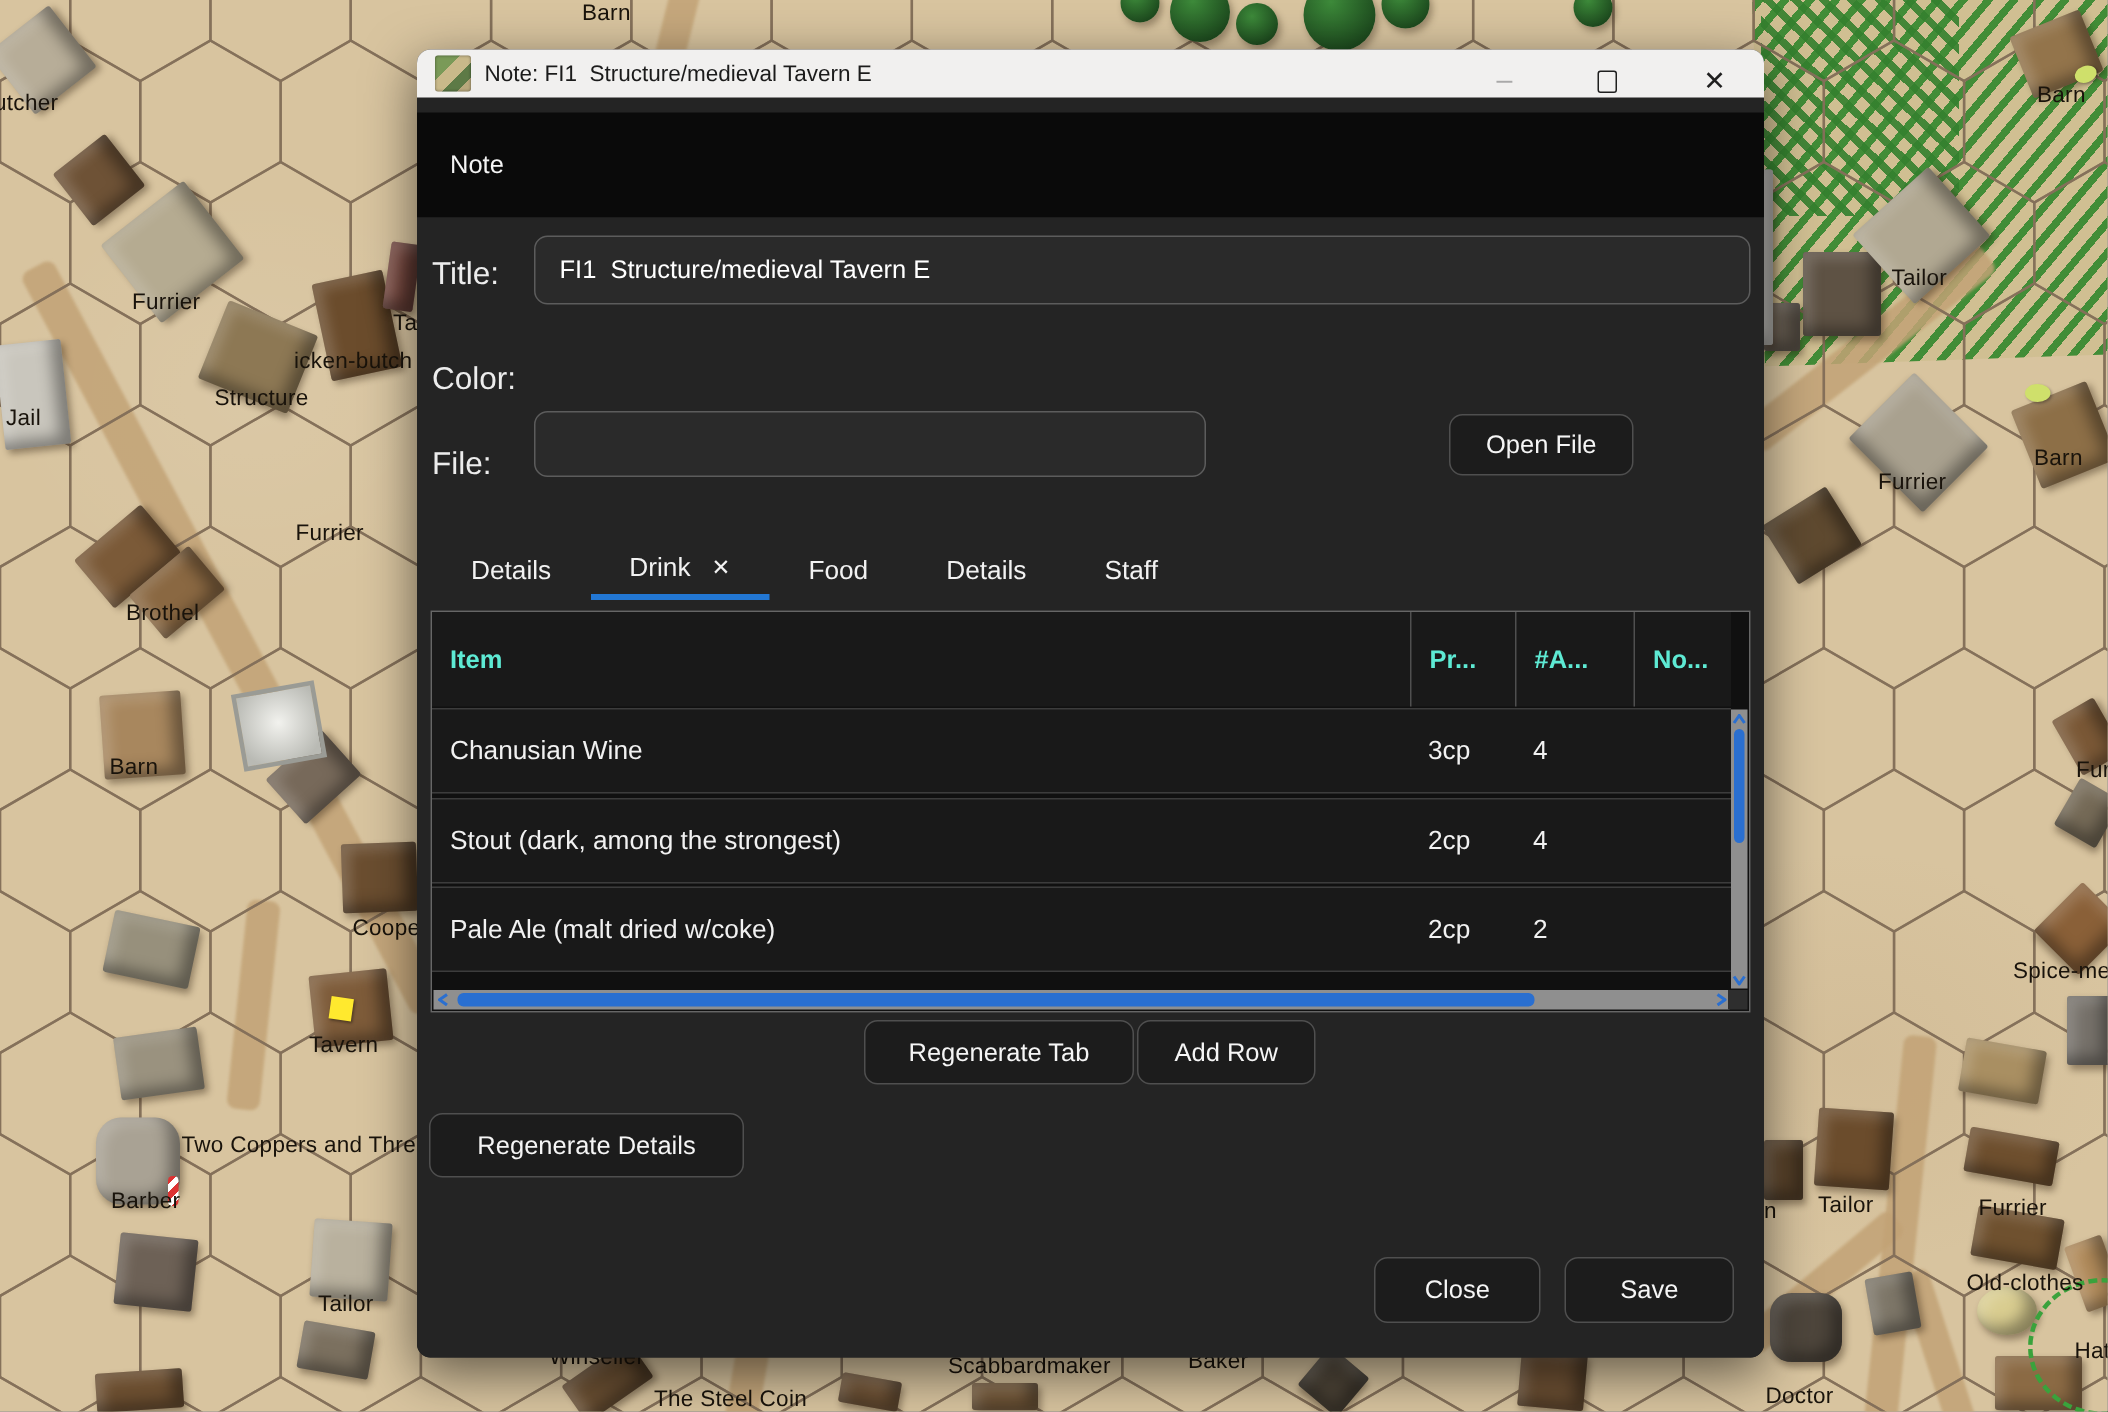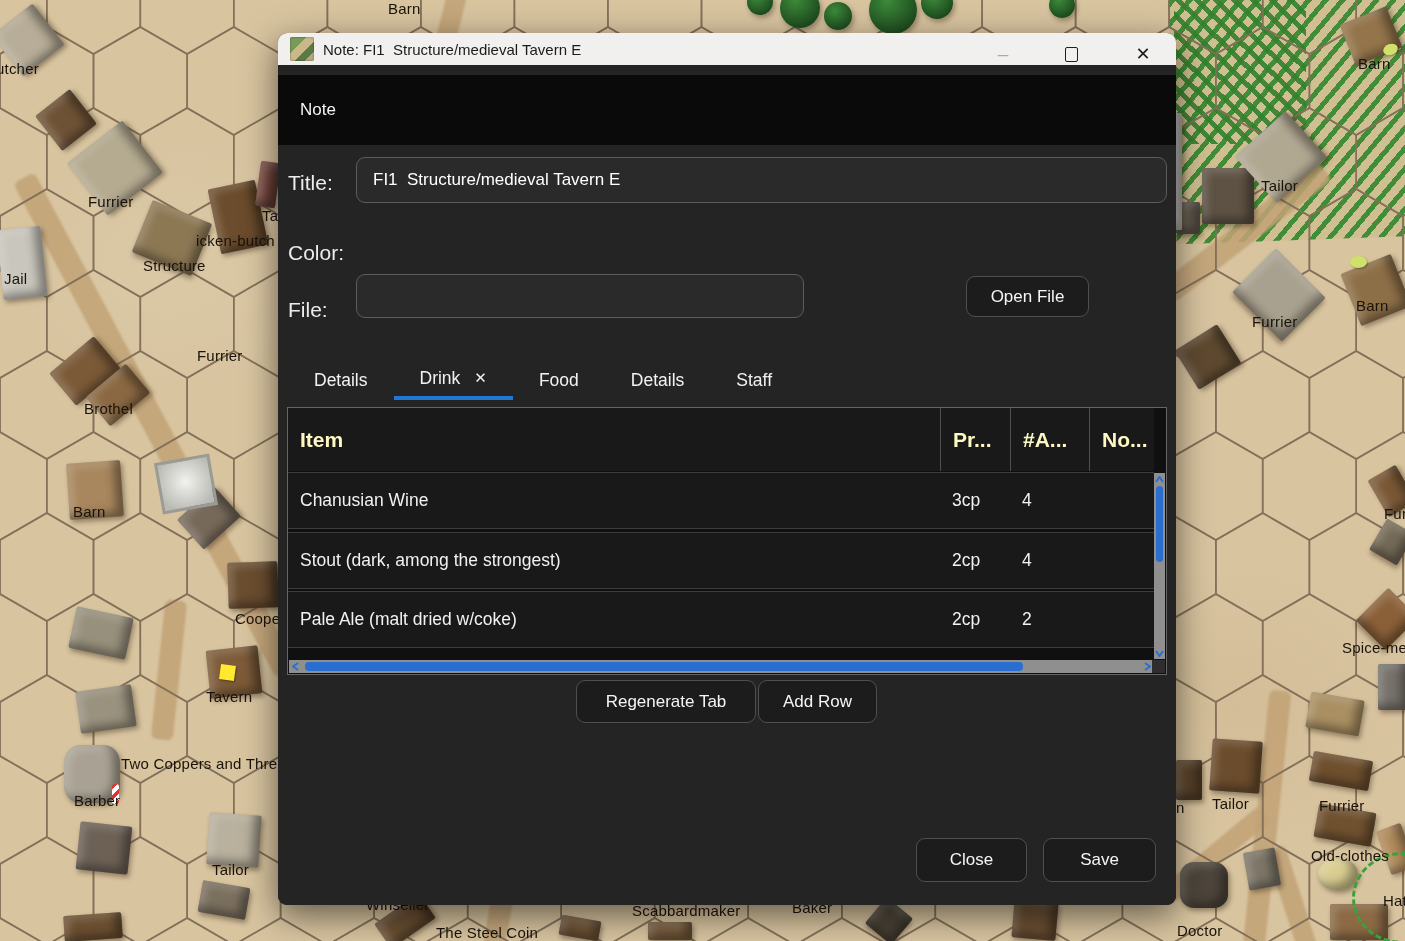--- a/index.html
+++ b/index.html
@@ -75,21 +75,21 @@
   .tabs { position:absolute; left:10px; top:215px; height:44px; display:flex; }
   .tab { padding:0 26px; font-size:17.5px; color:#f2f2f2; display:flex; align-items:center; gap:14px; height:40px; }
   .tab .x { font-size:15px; }
   .tab.active { border-bottom:4px solid #2277d4; }
 
   
   .table-wrap { position:absolute; left:9px; top:262px; width:880px; height:268px;
     background:#101010; border:1px solid #666; }
   .thead { position:absolute; left:0; top:0; width:866px; height:63px; background:#191919;
     display:grid; grid-template-columns:652px 70px 79px auto; align-items:center; }
-  .thead .hc { font-size:21px; font-weight:bold; color:#fef9c3; padding-left:12px; height:100%; display:flex; align-items:center; }
+  .thead .hc { font-size:17px; font-weight:bold; color:#5eead4; padding-left:12px; height:100%; display:flex; align-items:center; }
   .thead .hc + .hc { border-left:1px solid #4f4f4f; }
   .trow { position:absolute; left:0; width:866px; height:57px; background:#191919;
     border-top:1px solid #3c3c3c; border-bottom:1px solid #3c3c3c;
     display:grid; grid-template-columns:652px 70px 79px auto; align-items:center; }
   .trow span { font-size:17.5px; color:#f1f1f1; padding-left:12px; white-space:nowrap; overflow:hidden; }
   .vscroll { position:absolute; right:1px; top:65px; width:11px; height:186px; background:#8f8f8f; }
   .vthumb { position:absolute; left:2px; top:13px; width:7px; height:76px; background:#2a6fd0; border-radius:4px; }
   .varrow { position:absolute; left:0; width:11px; height:12px; display:flex; align-items:center; justify-content:center; }
   .hscroll { position:absolute; left:1px; bottom:1px; height:13px; width:864px; background:#8f8f8f; }
   .hthumb { position:absolute; left:16px; top:2px; width:718px; height:9px; background:#2a6fd0; border-radius:4px; }
@@ -583,17 +583,18 @@
           <svg width="7" height="9">
               <path d="M1 1 L6 4.5 L1 8" stroke="#2a6fd0" stroke-width="2" fill="none"></path>
             </svg>
         </div>
       </div>
       <div class="corner"></div>
     </div>
 
     <button class="btn" style="left:298px;top:535px;width:180px;height:43px">Regenerate Tab</button>
     <button class="btn" style="left:480px;top:535px;width:119px;height:43px">Add Row</button>
+    <button class="btn" style="left:8px;top:597px;width:210px;height:43px">Regenerate Details</button>
 
     <button class="btn" style="left:638px;top:693px;width:111px;height:44px">Close</button>
     <button class="btn" style="left:765px;top:693px;width:113px;height:44px">Save</button>
   </div>
 </div>
 
 </body></html>

